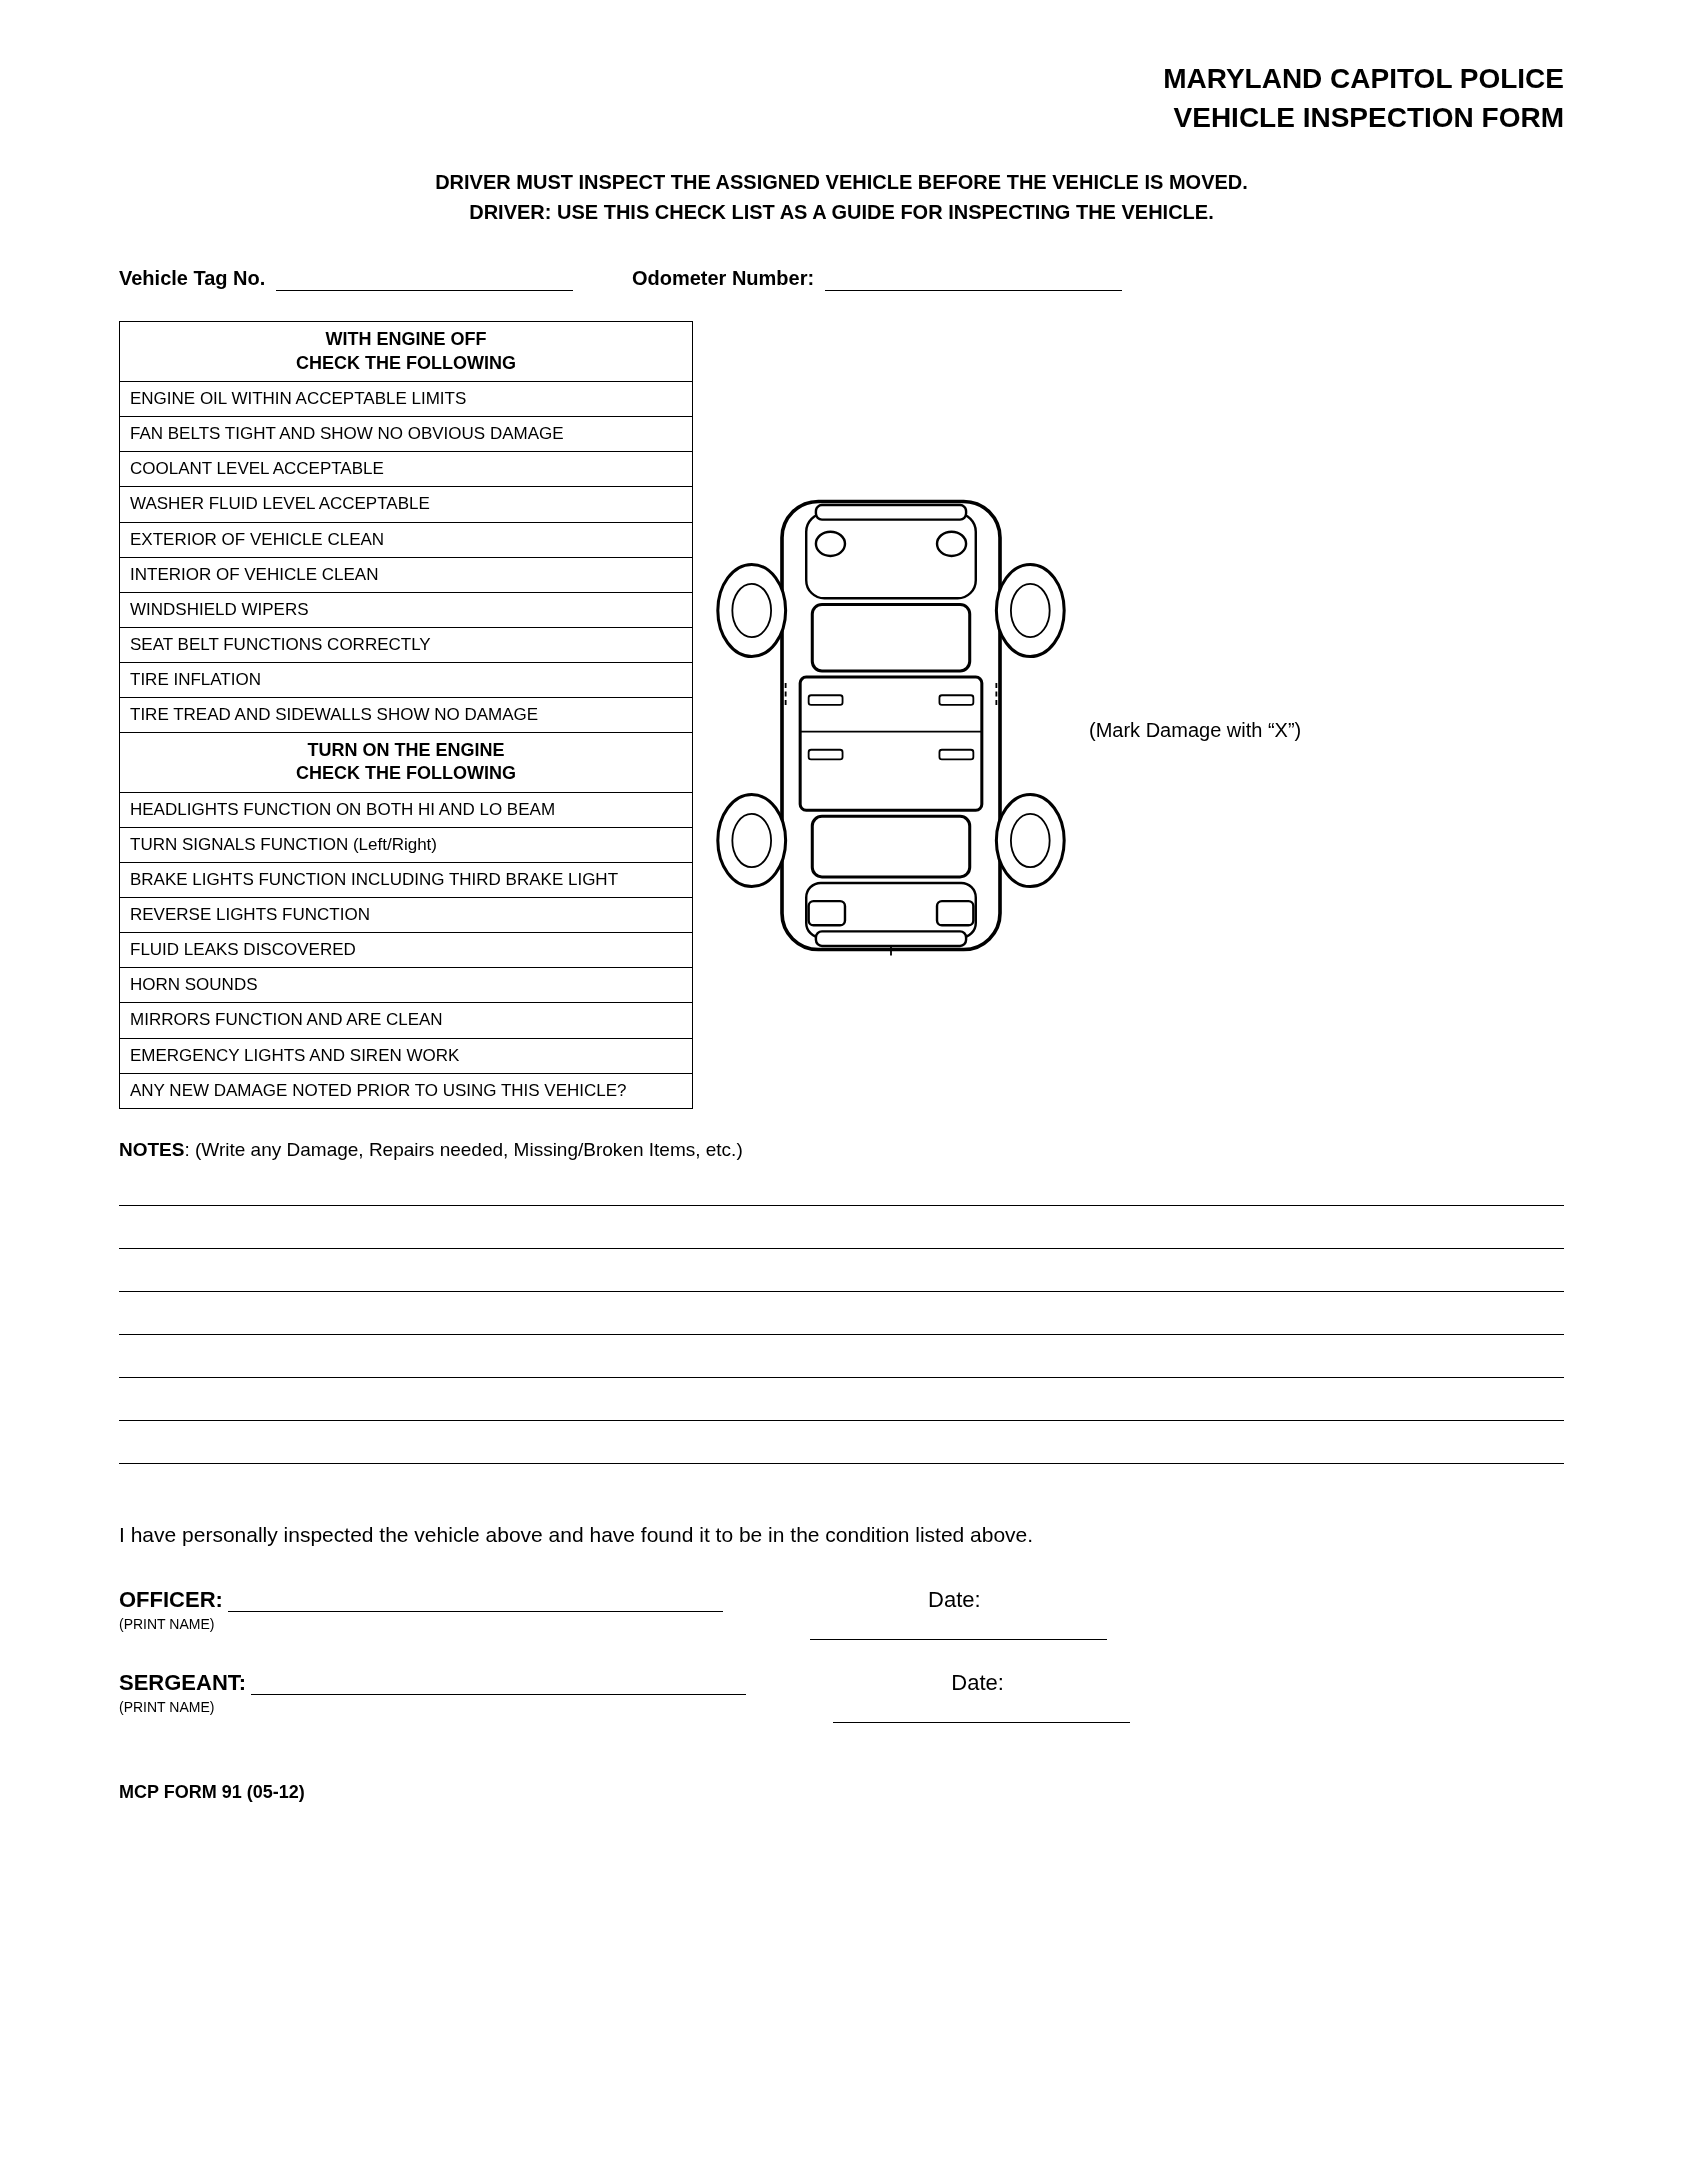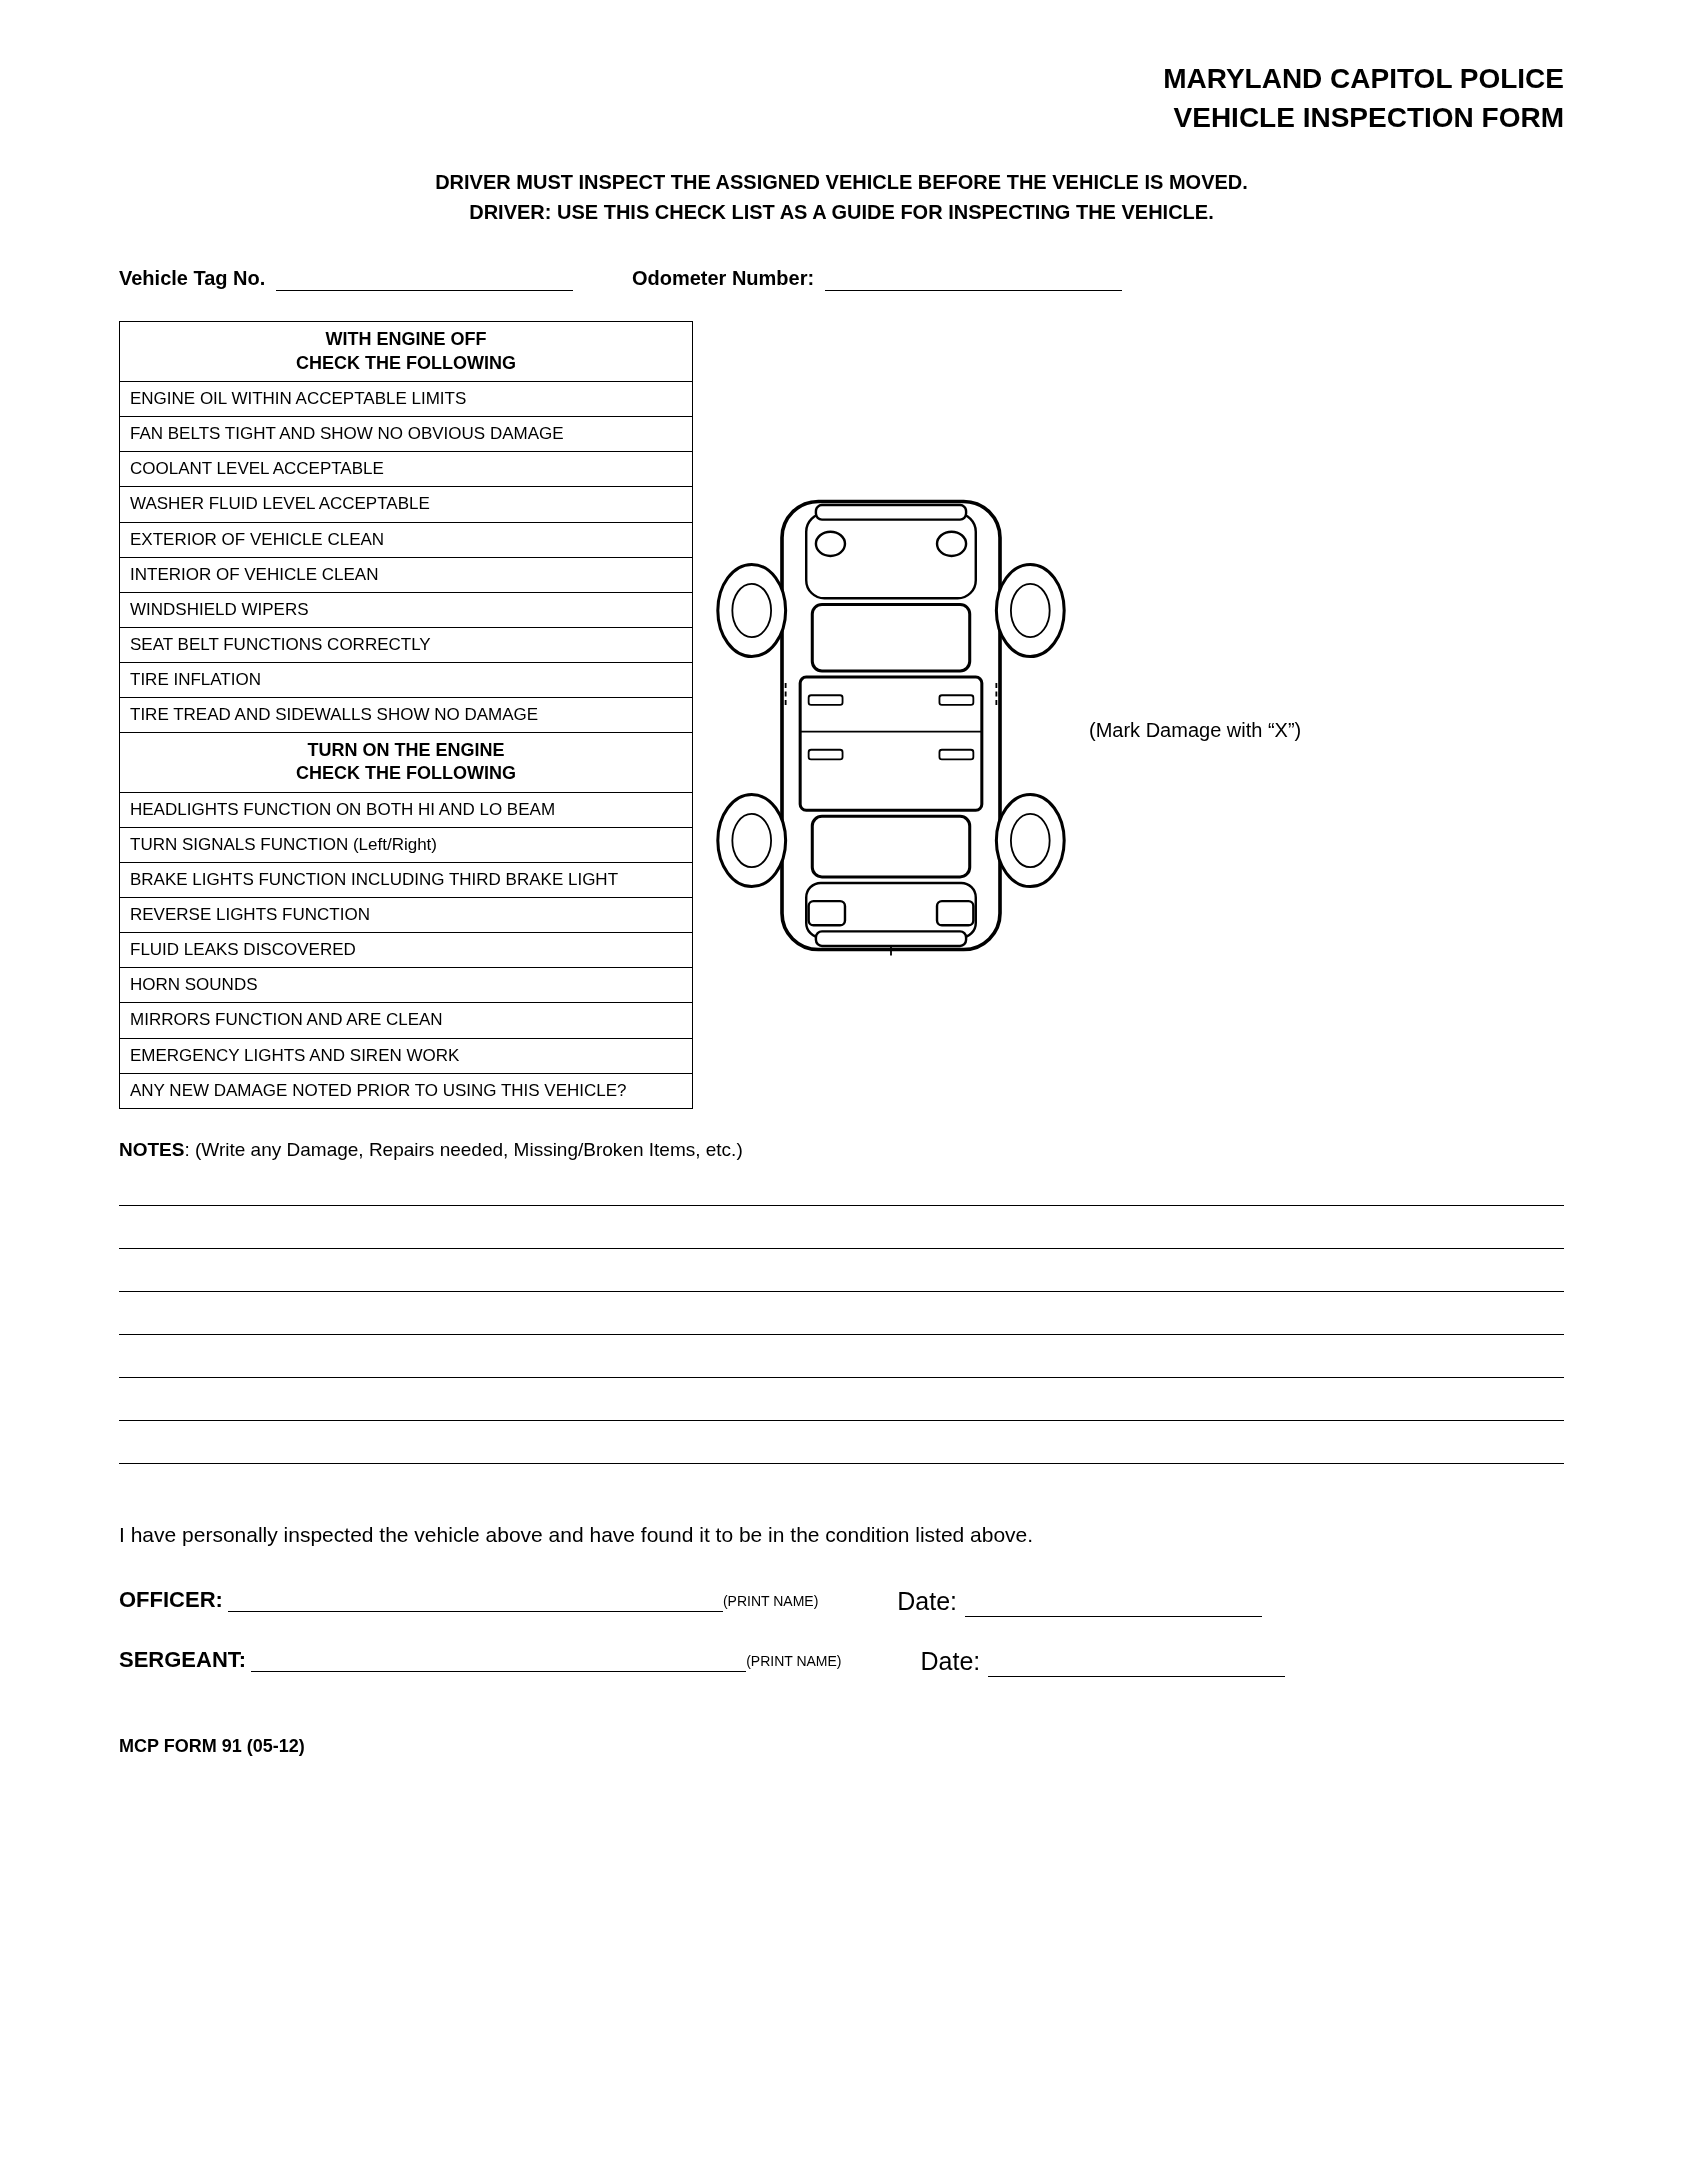--- a/index.html
+++ b/index.html
@@ -136,22 +136,21 @@
 
     .signature-row {
       display: flex;
       gap: 79px;
       align-items: flex-start;
       margin-bottom: 30px;
     }
 
     .sig-block {
       display: flex;
-      flex-direction: row;
-      align-items: center;
+      flex-direction: column;
     }
 
     .sig-label {
       font-size: 22px;
       font-weight: bold;
     }
 
     .sig-line {
       border-bottom: 1px solid #000;
       width: 495px;
@@ -160,21 +159,22 @@
     }
 
     .sig-sub {
       font-size: 14px;
       margin-top: 3px;
     }
 
     .date-block {
       display: flex;
       align-items: center;
-      font-size: 25px;
+      font-size: 22px;
+      flex-direction: column;
     }
 
     .date-line {
       border-bottom: 1px solid #000;
       width: 297px;
       display: inline-block;
       margin-left: 8px;
     }
 
     .form-number {

